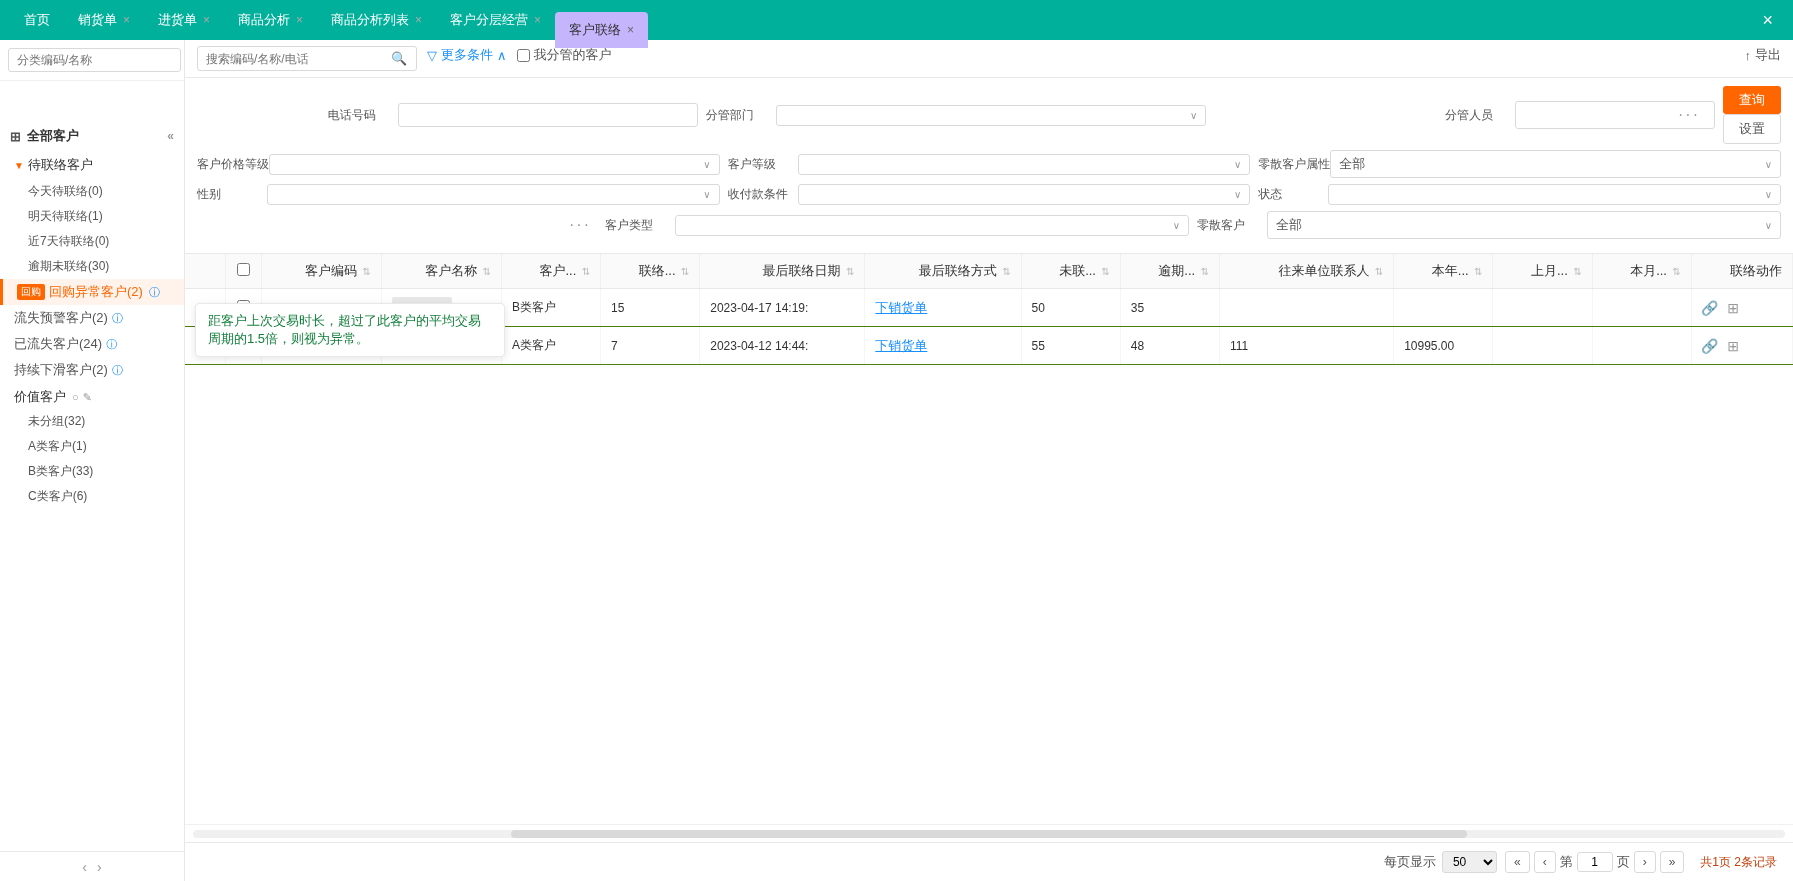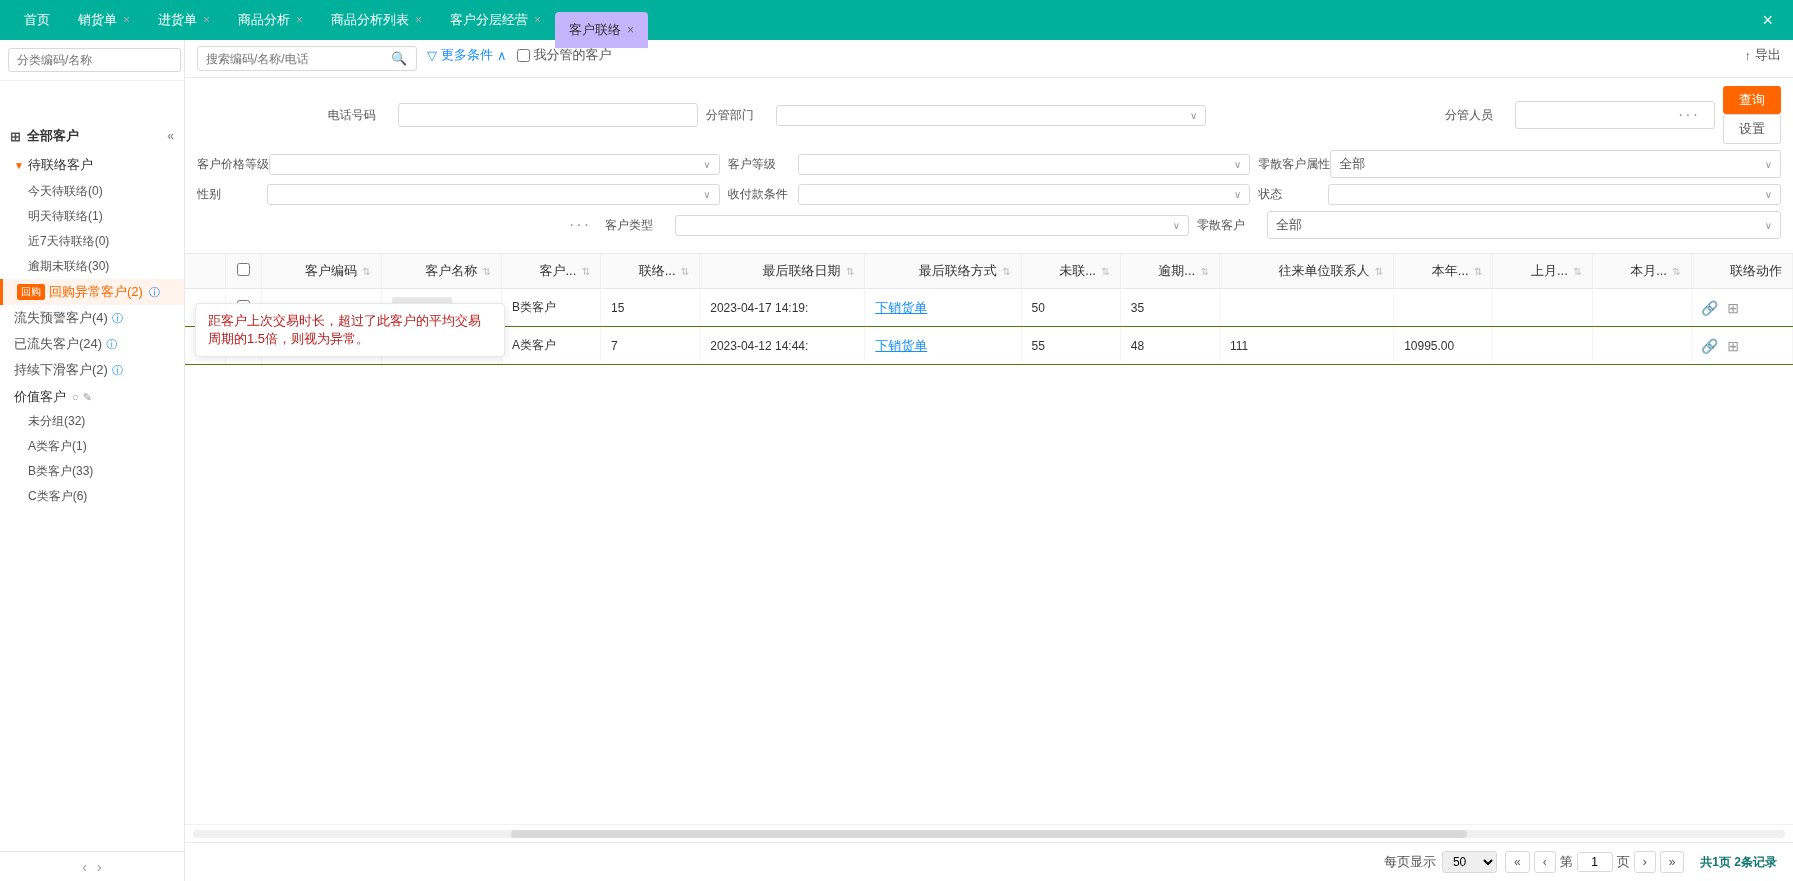--- a/index.html
+++ b/index.html
@@ -111,21 +111,21 @@
       padding: 5px 16px; cursor: pointer; font-size: 13px;
     }
     .btn-settings {
       background: white; color: #555; border: 1px solid #d9d9d9; border-radius: 3px;
       padding: 5px 14px; cursor: pointer; font-size: 13px;
     }
 
     
     .tooltip-box {
       position: absolute; top: 225px; left: 10px; background: white; border: 1px solid #e8e8e8;
-      border-radius: 4px; padding: 8px 12px; font-size: 12px; color: #b91c1c; max-width: 310px;
+      border-radius: 4px; padding: 8px 12px; font-size: 12px; color: #15803d; max-width: 310px;
       box-shadow: 0 2px 8px rgba(0,0,0,0.1); z-index: 100;
     }
 
     
     .table-area { flex: 1; background: white; overflow: auto; margin: 0; }
     .data-table { width: 100%; border-collapse: collapse; }
     .data-table th {
       background: #fafafa; border-bottom: 1px solid #e8e8e8; border-right: 1px solid #f0f0f0;
       padding: 8px 10px; text-align: right; font-weight: normal; color: #333; font-size: 12px;
       white-space: nowrap; position: sticky; top: 0; z-index: 10;
@@ -145,21 +145,21 @@
     .pagination {
       background: white; padding: 8px 16px; display: flex; align-items: center; justify-content: flex-end;
       border-top: 1px solid #e8e8e8; gap: 8px; flex-shrink: 0;
     }
     .pagination .per-page { display: flex; align-items: center; gap: 6px; font-size: 12px; color: #555; }
     .pagination select { border: 1px solid #d9d9d9; border-radius: 3px; padding: 2px 6px; font-size: 12px; }
     .page-nav { display: flex; align-items: center; gap: 4px; }
     .page-btn { border: 1px solid #d9d9d9; background: white; border-radius: 3px; padding: 3px 8px; cursor: pointer; font-size: 12px; color: #555; }
     .page-info { font-size: 12px; color: #555; display: flex; align-items: center; gap: 4px; }
     .page-input { border: 1px solid #d9d9d9; border-radius: 3px; padding: 2px 6px; width: 36px; text-align: center; font-size: 12px; }
-    .total-info { font-size: 12px; color: #0f766e; margin-left: 8px; font-weight: bold; }
+    .total-info { font-size: 12px; color: #c2410c; margin-left: 8px; }
 
     
     .scroll-bar-area {
       background: white; height: 18px; display: flex; align-items: center; padding: 0 8px;
       border-top: 1px solid #f0f0f0;
     }
     .scroll-bar-track { flex: 1; height: 8px; background: #f0f0f0; border-radius: 4px; position: relative; }
     .scroll-bar-thumb { width: 60%; height: 8px; background: #d9d9d9; border-radius: 4px; position: absolute; left: 20%; }
 
     
@@ -226,21 +226,21 @@
       <div class="tree-leaf">明天待联络(1)</div>
       <div class="tree-leaf">近7天待联络(0)</div>
       <div class="tree-leaf">逾期未联络(30)</div>
 
       <div class="tree-leaf active" style="padding-left: 14px; display:flex; align-items:center; gap:4px; background:#fff3eb; border-left:3px solid #f60; color:#f60;">
         <span style="background:#f60;color:white;font-size:10px;padding:1px 4px;border-radius:2px;">回购</span>
         <span>回购异常客户(2)</span>
         <span style="margin-left:2px;color:#1890ff;font-size:11px;">ⓘ</span>
       </div>
       <div class="tree-leaf" style="padding-left: 14px; display:flex; align-items:center; gap:4px;">
-        <span>流失预警客户(4)</span>
+        <span>流失预警客户(2)</span>
         <span style="color:#1890ff;font-size:11px;">ⓘ</span>
       </div>
       <div class="tree-leaf" style="padding-left: 14px; display:flex; align-items:center; gap:4px;">
         <span>已流失客户(24)</span>
         <span style="color:#1890ff;font-size:11px;">ⓘ</span>
       </div>
       <div class="tree-leaf" style="padding-left: 14px; display:flex; align-items:center; gap:4px;">
         <span>持续下滑客户(2)</span>
         <span style="color:#1890ff;font-size:11px;">ⓘ</span>
       </div>

